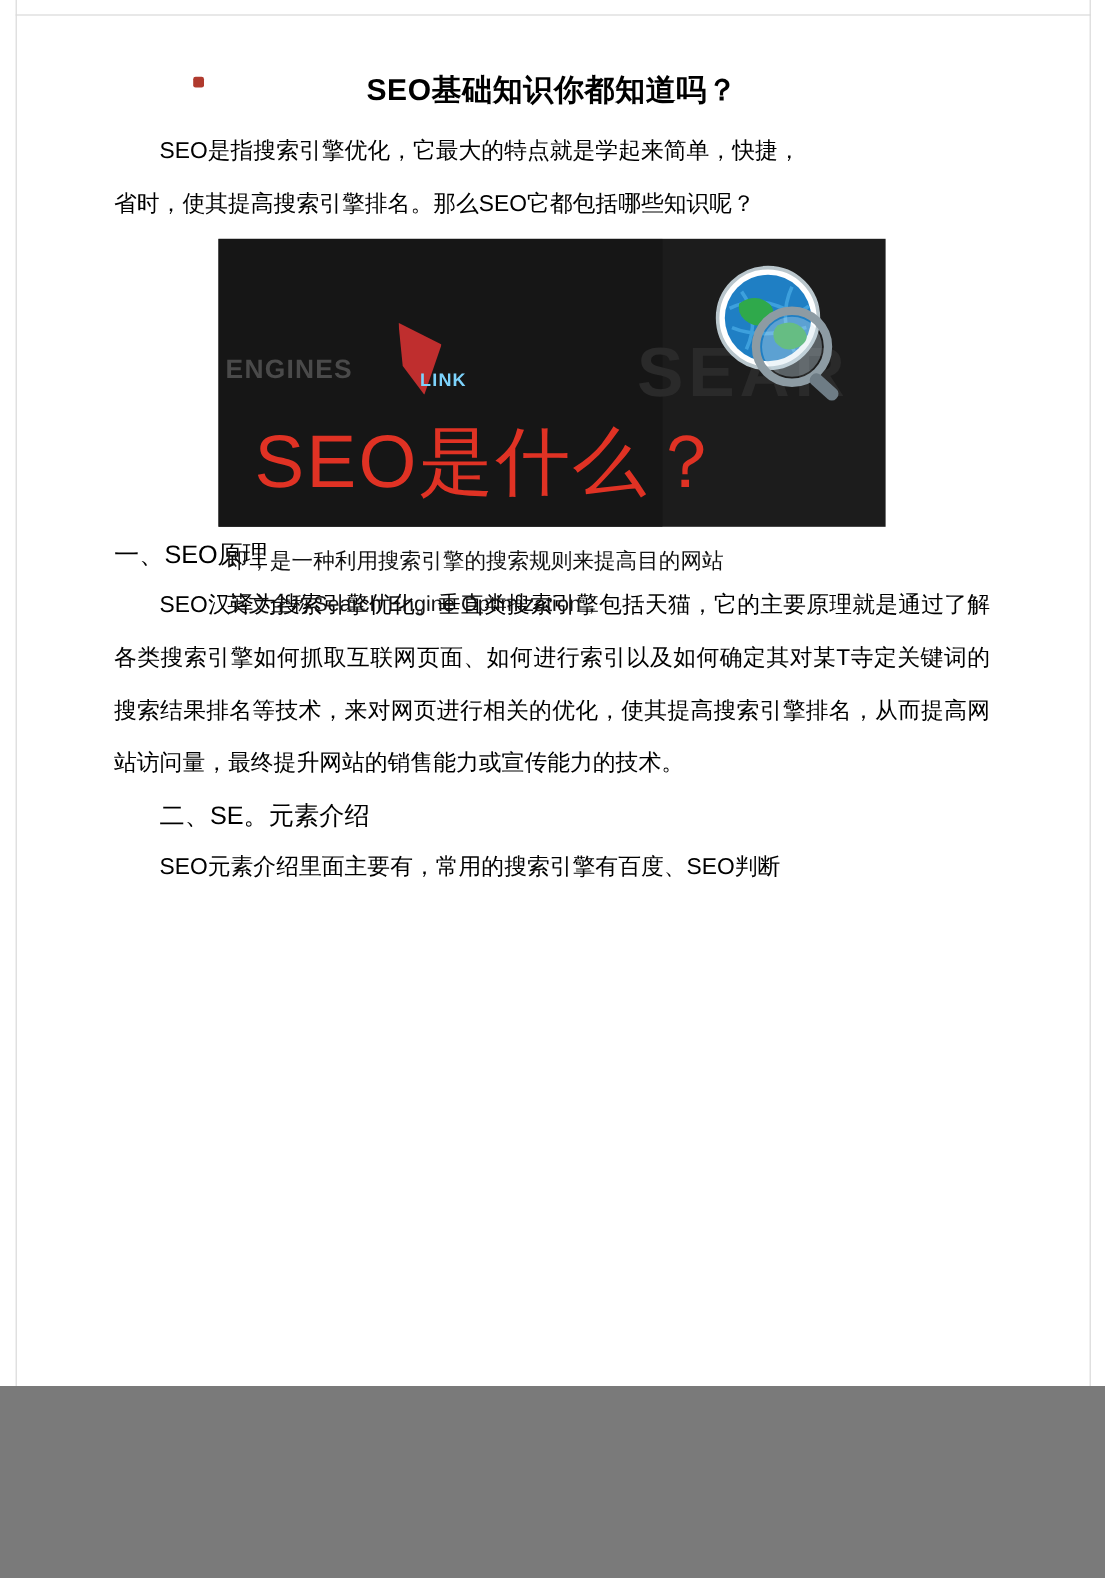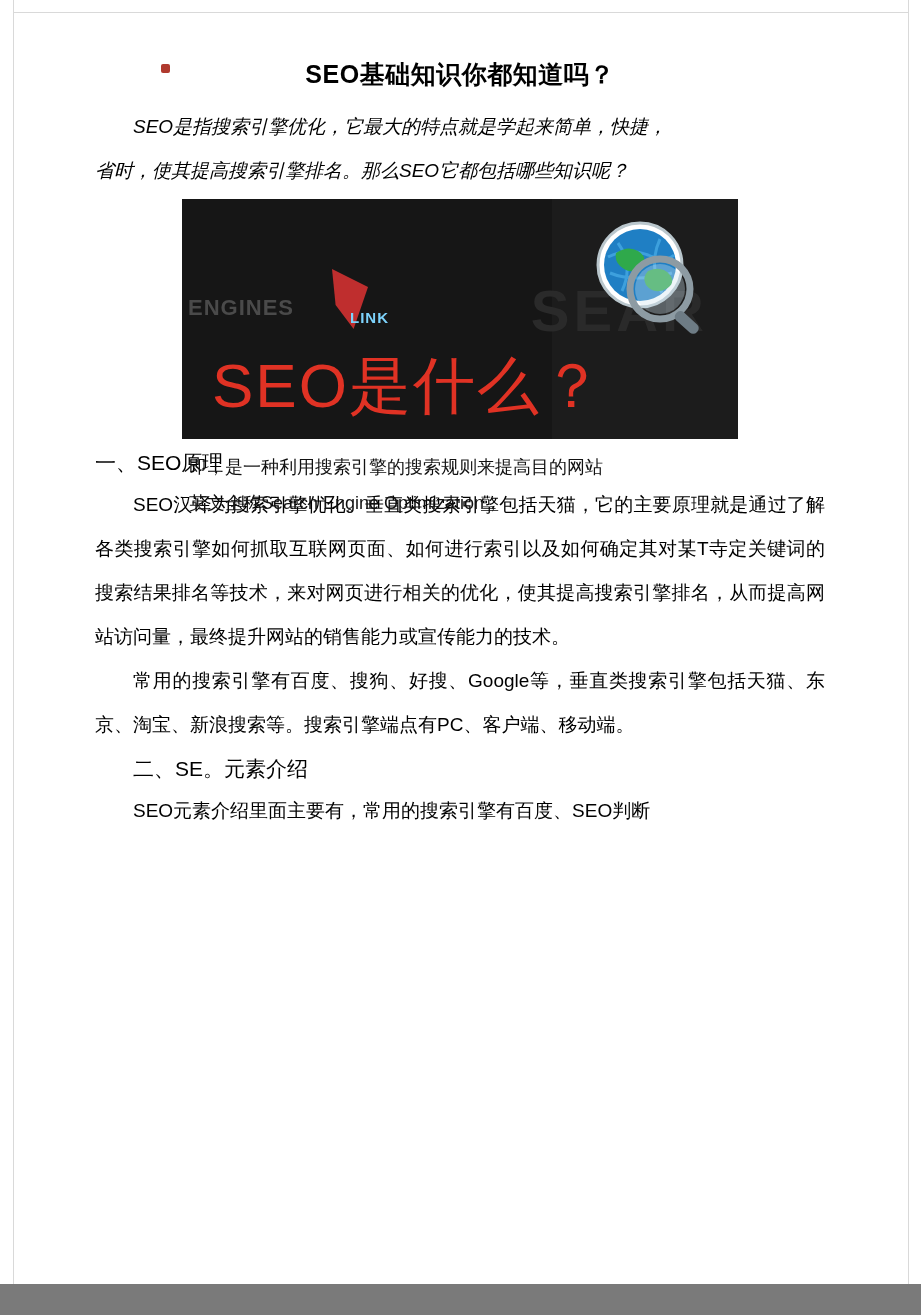--- a/index.html
+++ b/index.html
@@ -6,21 +6,21 @@
     margin: 0;
     padding: 0;
     background: #7a7a7a;
   }
   body {
     font-family: "Liberation Sans", sans-serif;
   }
   .page {
     position: relative;
     width: 921px;
-    height: 1284px;
+    height: 1155px;
     background: #ffffff;
     overflow: hidden;
     margin: 0 auto;
   }
   
   .edge-left {
     position: absolute;
     left: 13px; top: 0; width: 1px; height: 1315px;
     background: #d9d9d9;
   }
@@ -69,21 +69,20 @@
     margin: 0;
     text-align: justify;
   }
   p.indent {
     text-indent: 38px;
   }
   .lead {
     font-size: 19px;
     line-height: 44px;
     margin: 0 0 2px 0;
-    font-style: italic;
   }
 
   .figure {
     margin: 6px 0 4px 0;
     width: 100%;
     display: flex;
     justify-content: center;
   }
   .figure-inner {
     position: relative;
@@ -227,20 +226,19 @@
     <p class="heading">一、SEO原理</p>
 
     <div class="overlay-block">
       <div class="overlay-text">
         <span class="sub">即，是一种利用搜索引擎的搜索规则来提高目的网站</span>
         <span class="sub">英文全称Search Engine Optimization，</span>
       </div>
       <p class="para indent">SEO汉译为搜索引擎优化。垂直类搜索引擎包括天猫，它的主要原理就是通过了解各类搜索引擎如何抓取互联网页面、如何进行索引以及如何确定其对某T寺定关键词的搜索结果排名等技术，来对网页进行相关的优化，使其提高搜索引擎排名，从而提高网站访问量，最终提升网站的销售能力或宣传能力的技术。</p>
     </div>
 
-    <p class="para indent small-tail">常用的搜索引擎有百度、搜狗、好搜、Google等，垂直类搜索引擎包括天猫、东京、淘宝、新浪搜索等。搜索引擎端点有PC、客户端、移动端。</p>
 
     <p class="heading" style="text-indent:38px">二、SE。元素介绍</p>
 
     <p class="para indent">SEO元素介绍里面主要有，常用的搜索引擎有百度、SEO判断</p>
 
   </div>
 </div>
 
 </body></html>

